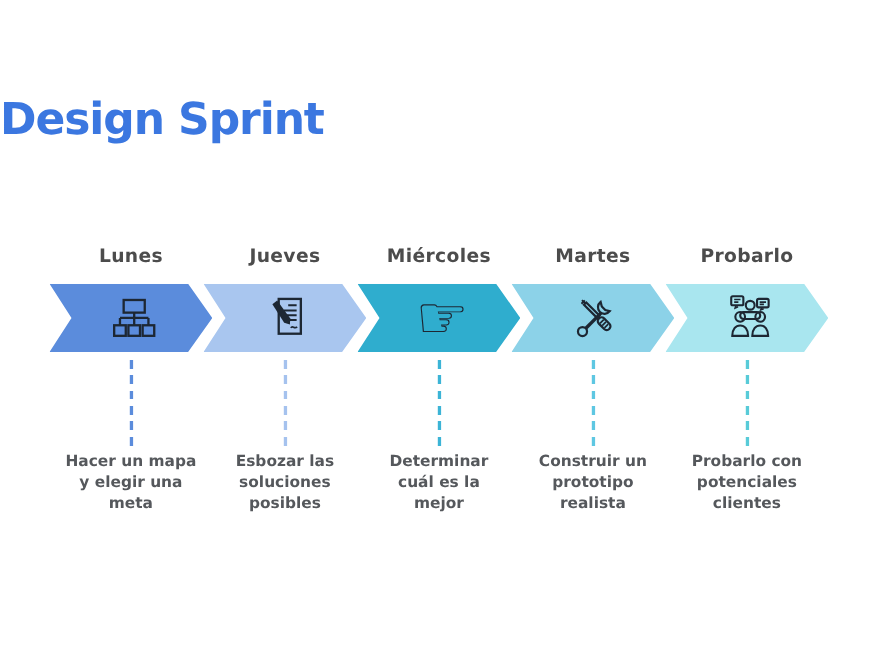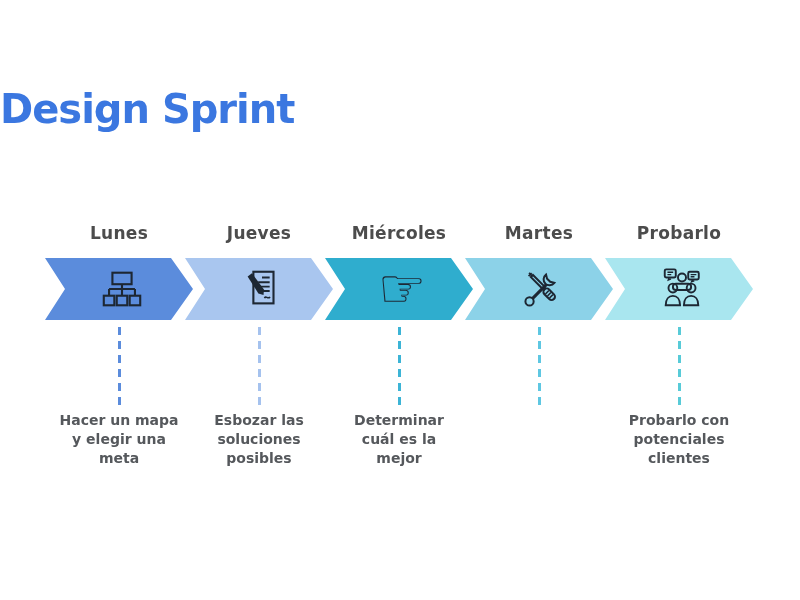--- a/index.html
+++ b/index.html
@@ -101,20 +101,23 @@
           <path d="M27.6 18.6c-2.8-2.8-2.5-7.3.6-9.7l1.1 4.3 3.3 3.3 4.3 1.1c-2.4 3.1-6.9 3.4-9.7.6z"></path>
 
           <path d="M10.5 7.2l3.4 3.4M10 10.6l3.2-3.2" stroke-width="1.8"></path>
           <path d="M14.6 9.4L27 21.8l-2.2 2.2L12.4 11.6z"></path>
           <rect x="24.5" y="26" width="14" height="7" rx="3.4" transform="rotate(45 31.5 29.5)"></rect>
           <path d="M28.5 27v5M31.5 27v5M34.5 27v5" transform="rotate(45 31.5 29.5)" stroke-width="1.6"></path>
         </svg>
       </span>
     </div>
     <div class="dash" style="--c: #5ec7e2;"></div>
+    <div class="desc" style="color: rgb(85, 88, 92);">Construir un
+prototipo
+realista</div>
   </div>
 
   <div class="day-col" style="left:605px">
     <div class="day-label" style="color: rgb(76, 76, 76);">Probarlo</div>
     <div class="arrow" style="background-color: rgb(169, 230, 239);">
       <span class="icon" style="color: rgb(29, 39, 51);">
         <svg width="46" height="46" viewBox="0 0 48 48" fill="none" stroke="currentColor" stroke-width="2">
 
           <rect x="6" y="3.5" width="11.5" height="8.5" rx="1.5"></rect>
           <path d="M8.8 6.5h6M8.8 9h4" stroke-width="1.5"></path>

